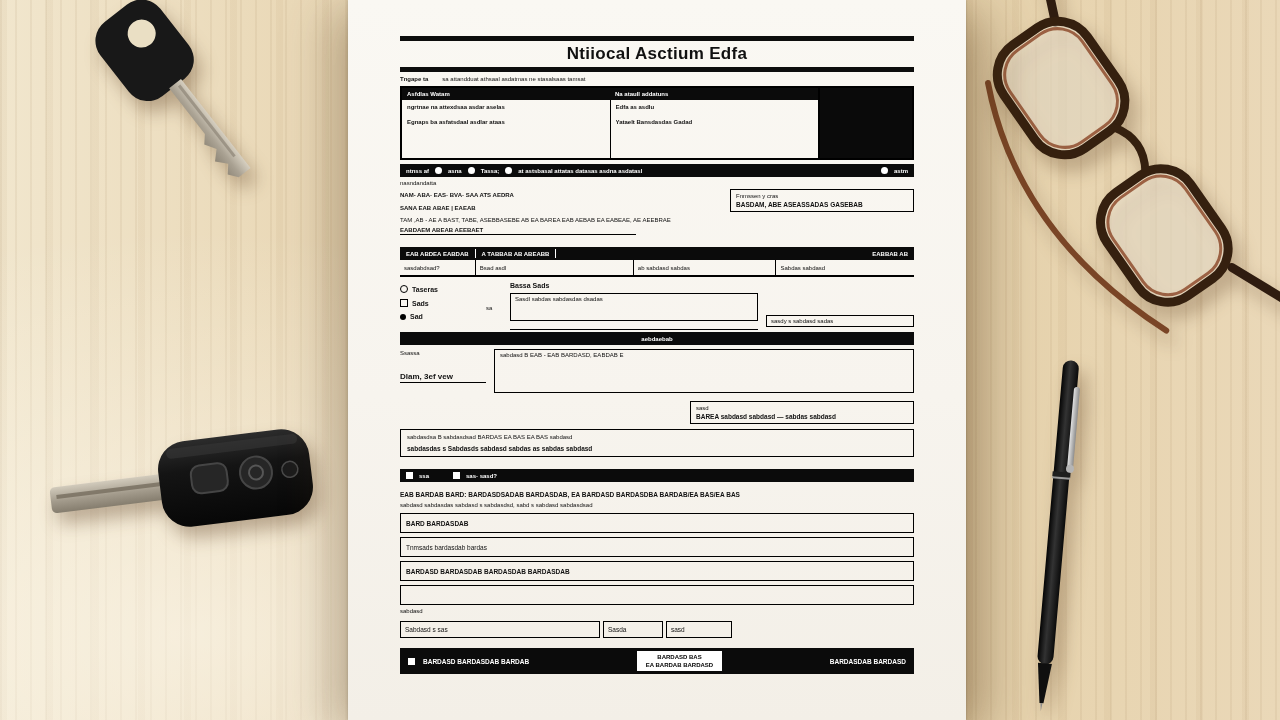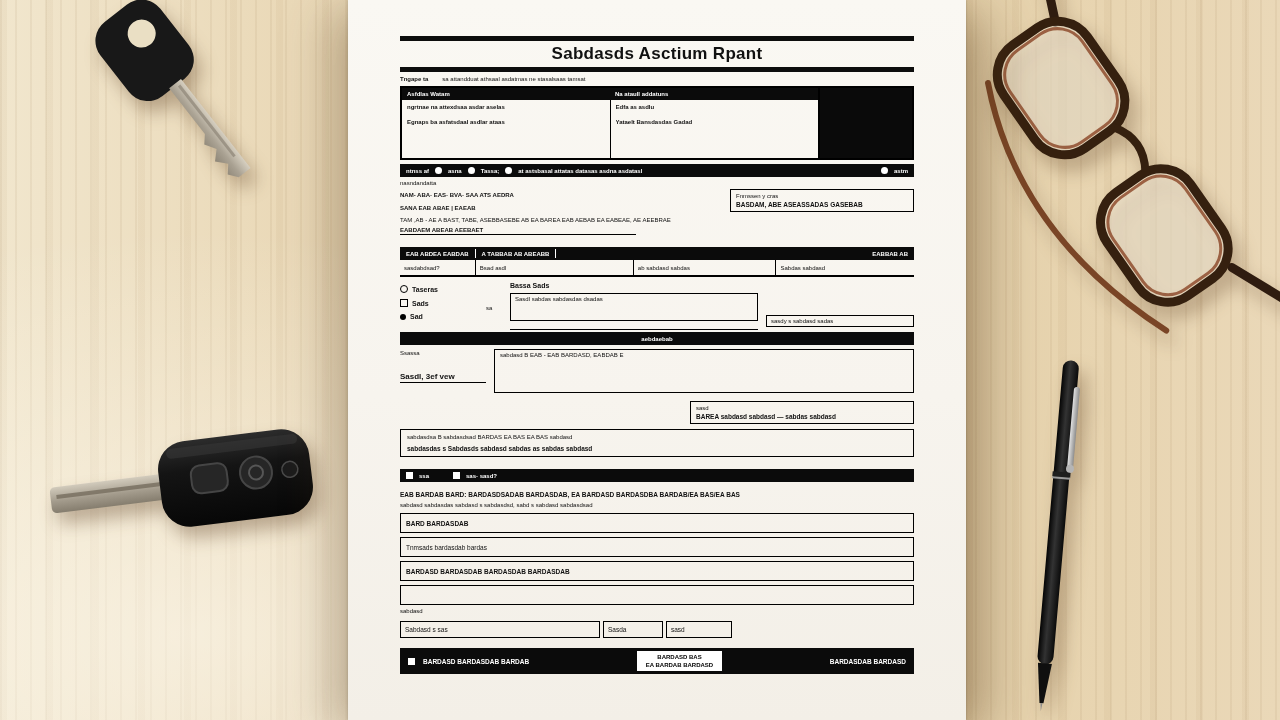--- a/index.html
+++ b/index.html
@@ -159,21 +159,21 @@
     <circle cx="64" cy="116" r="4" fill="#b5b5b5"></circle>
     <path d="M49 312 L63 312 L58 352 L54 352 Z" fill="#101010"></path>
     <path d="M55 352 L57 352 L56 360 Z" fill="#8c8c8c"></path>
   </g>
 </svg>
 
 <div class="paper">
   <div class="formwrap">
 
     <div class="rule"></div>
-    <div class="title mt2">Sabdasds Asctium Rpant</div>
+    <div class="title mt2">Ntiiocal Asctium Edfa</div>
     <div class="rule mt2"></div>
 
     <div class="row mt3 t6 nw">
       <span class="b">Tngape ta</span>
       <span style="margin-left:14px;">sa attandduat athsaal asdatmas ne stasalsaas tamsat</span>
     </div>
 
     <div class="idtable mt3">
       <div class="idmain">
         <div class="idhead">
@@ -263,21 +263,21 @@
       <div class="ch-right nw">sasdy s   sabdasd sadas</div>
     </div>
 
     <div class="bar mt2" style="justify-content:center;">
       <span>aebdaebab</span>
     </div>
 
     <div class="declare mt4">
       <div class="d-left">
         <div class="t6 nw">Ssassa</div>
-        <div class="d-name">Sasdl, 3ef vew</div>
+        <div class="d-name">Dlam, 3ef vew</div>
       </div>
       <div class="d-box nw">sabdasd      B EAB - EAB BARDASD,    EABDAB E</div>
     </div>
 
     <div class="notebox mt8">
       <div class="t6 nw">sasd</div>
       <div class="t65 b nw">BAREA sabdasd sabdasd — sabdas sabdasd</div>
     </div>
 
     <div class="widebox mt5">

